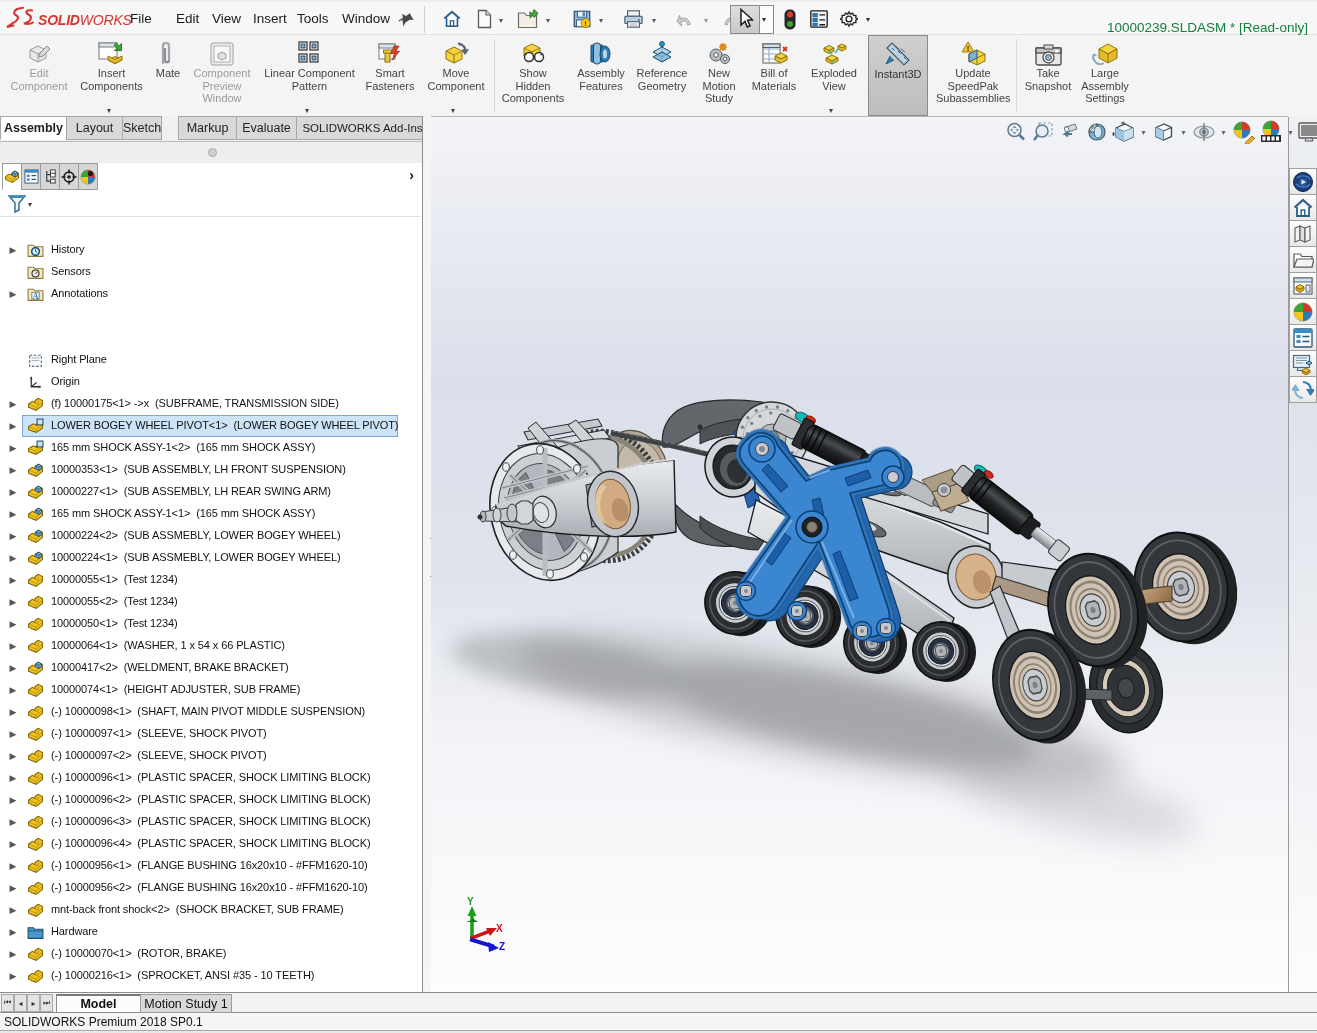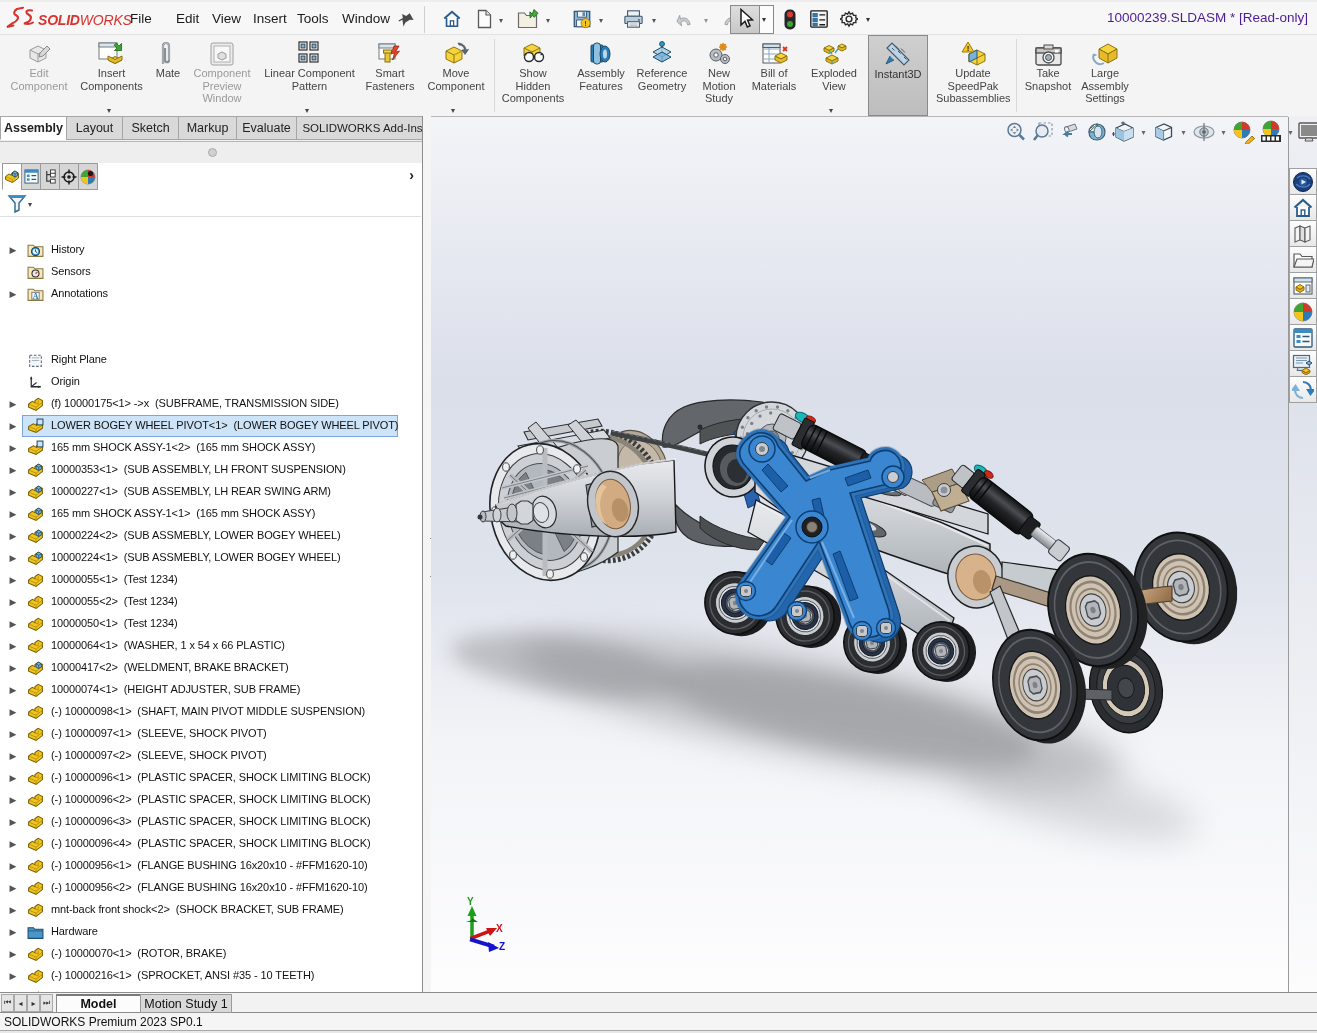--- a/index.html
+++ b/index.html
@@ -3,21 +3,21 @@
 <meta charset="utf-8">
 <style>
 *{margin:0;padding:0;box-sizing:border-box}
 html,body{width:1317px;height:1033px;overflow:hidden;font-family:"Liberation Sans",sans-serif;background:#fff}
 .abs{position:absolute}
 #app{position:relative;width:1317px;height:1033px;background:#f0f0f0}
 
 #titlebar{position:absolute;left:0;top:0;width:1317px;height:35px;background:#f7f7f7;border-top:2px solid #ededed;border-bottom:1px solid #e2e2e2}
 #logo{position:absolute;left:5px;top:4px}
 .mi{position:absolute;top:9px;font-size:13.5px;color:#1a1a1a}
-#title-doc{position:absolute;top:8px;left:1107px;font-size:13.5px;color:#4c1d95}
+#title-doc{position:absolute;top:18px;left:1107px;font-size:13.5px;color:#15803d}
 .dd{width:10px;height:24px;display:flex;align-items:center;justify-content:center;color:#555;font-size:8px}
 
 #ribbon{position:absolute;left:0;top:35px;width:1317px;height:81px;background:#f4f4f4}
 .rbtn{position:absolute;top:2px;height:77px;text-align:center;font-size:11px;color:#444;line-height:12.5px}
 .rbtn .ric{height:30px;display:flex;align-items:flex-end;justify-content:center}
 .rbtn.dis{color:#9a9a9a}
 .rsep{position:absolute;top:4px;width:1px;height:73px;background:#d9d9d9}
 .rarrow{position:absolute;font-size:8px;color:#444}
 #instant3d{position:absolute;left:868px;top:0;width:60px;height:81px;background:linear-gradient(#cfcfcf,#bdbdbd);border:1px solid #8a8a8a;text-align:center;font-size:11px;color:#333}
 
@@ -358,21 +358,21 @@
             <path d="M7 9 l9 5 9 -5 0 9 -9 5 -9 -5 z" fill="#e8b928" stroke="#8a7310"></path>
             <path d="M16 14 v9" stroke="#8a7310"></path>
             <path d="M2 14 a7 7 0 0 0 10 9" fill="none" stroke="#8aa8c0" stroke-width="2"></path>
             <path d="M1 17 l1 -3.5 3.4 1.4 z" fill="#8aa8c0"></path>
           </svg>
         </div>Large<br>Assembly<br>Settings</div>
   </div>
   <div id="tabrow">
     <div class="ctab active" style="left:0;width:67px">Assembly</div>
     <div class="ctab" style="left:66px;width:57px">Layout</div>
-    <div class="ctab" style="left:122px;width:57px">Sketch</div>
+    <div class="ctab" style="left:122px;width:40px">Sketch</div>
     <div class="ctab" style="left:178px;width:59px">Markup</div>
     <div class="ctab" style="left:236px;width:61px">Evaluate</div>
     <div class="ctab" style="left:296px;width:133px;font-size:11.5px">SOLIDWORKS Add-Ins</div>
   </div>
   <div id="leftpanel">
     <div id="panelband">
         <div class="dot"></div>
       </div>
     <div id="ptabs">
       <div class="ptab active">
@@ -1136,15 +1136,15 @@
       </div>
   </div>
   <div id="bottombar">
     <div class="navb" style="left:1px">⏮</div>
     <div class="navb" style="left:14px">◂</div>
     <div class="navb" style="left:27px">▸</div>
     <div class="navb" style="left:40px">⏭</div>
     <div class="mtab" style="left:56px;width:85px;background:#fcfcfc;border:1px solid #8c8c8c;border-top:2px solid #7a7a7a;font-weight:bold">Model</div>
     <div class="mtab" style="left:140px;width:92px;background:#d9d9d9;border:1px solid #9a9a9a">Motion Study 1</div>
   </div>
-  <div id="statusbar">SOLIDWORKS Premium 2023 SP0.1</div>
+  <div id="statusbar">SOLIDWORKS Premium 2018 SP0.1</div>
   <div id="bottomedge"></div>
 </div>
 
 </body></html>

